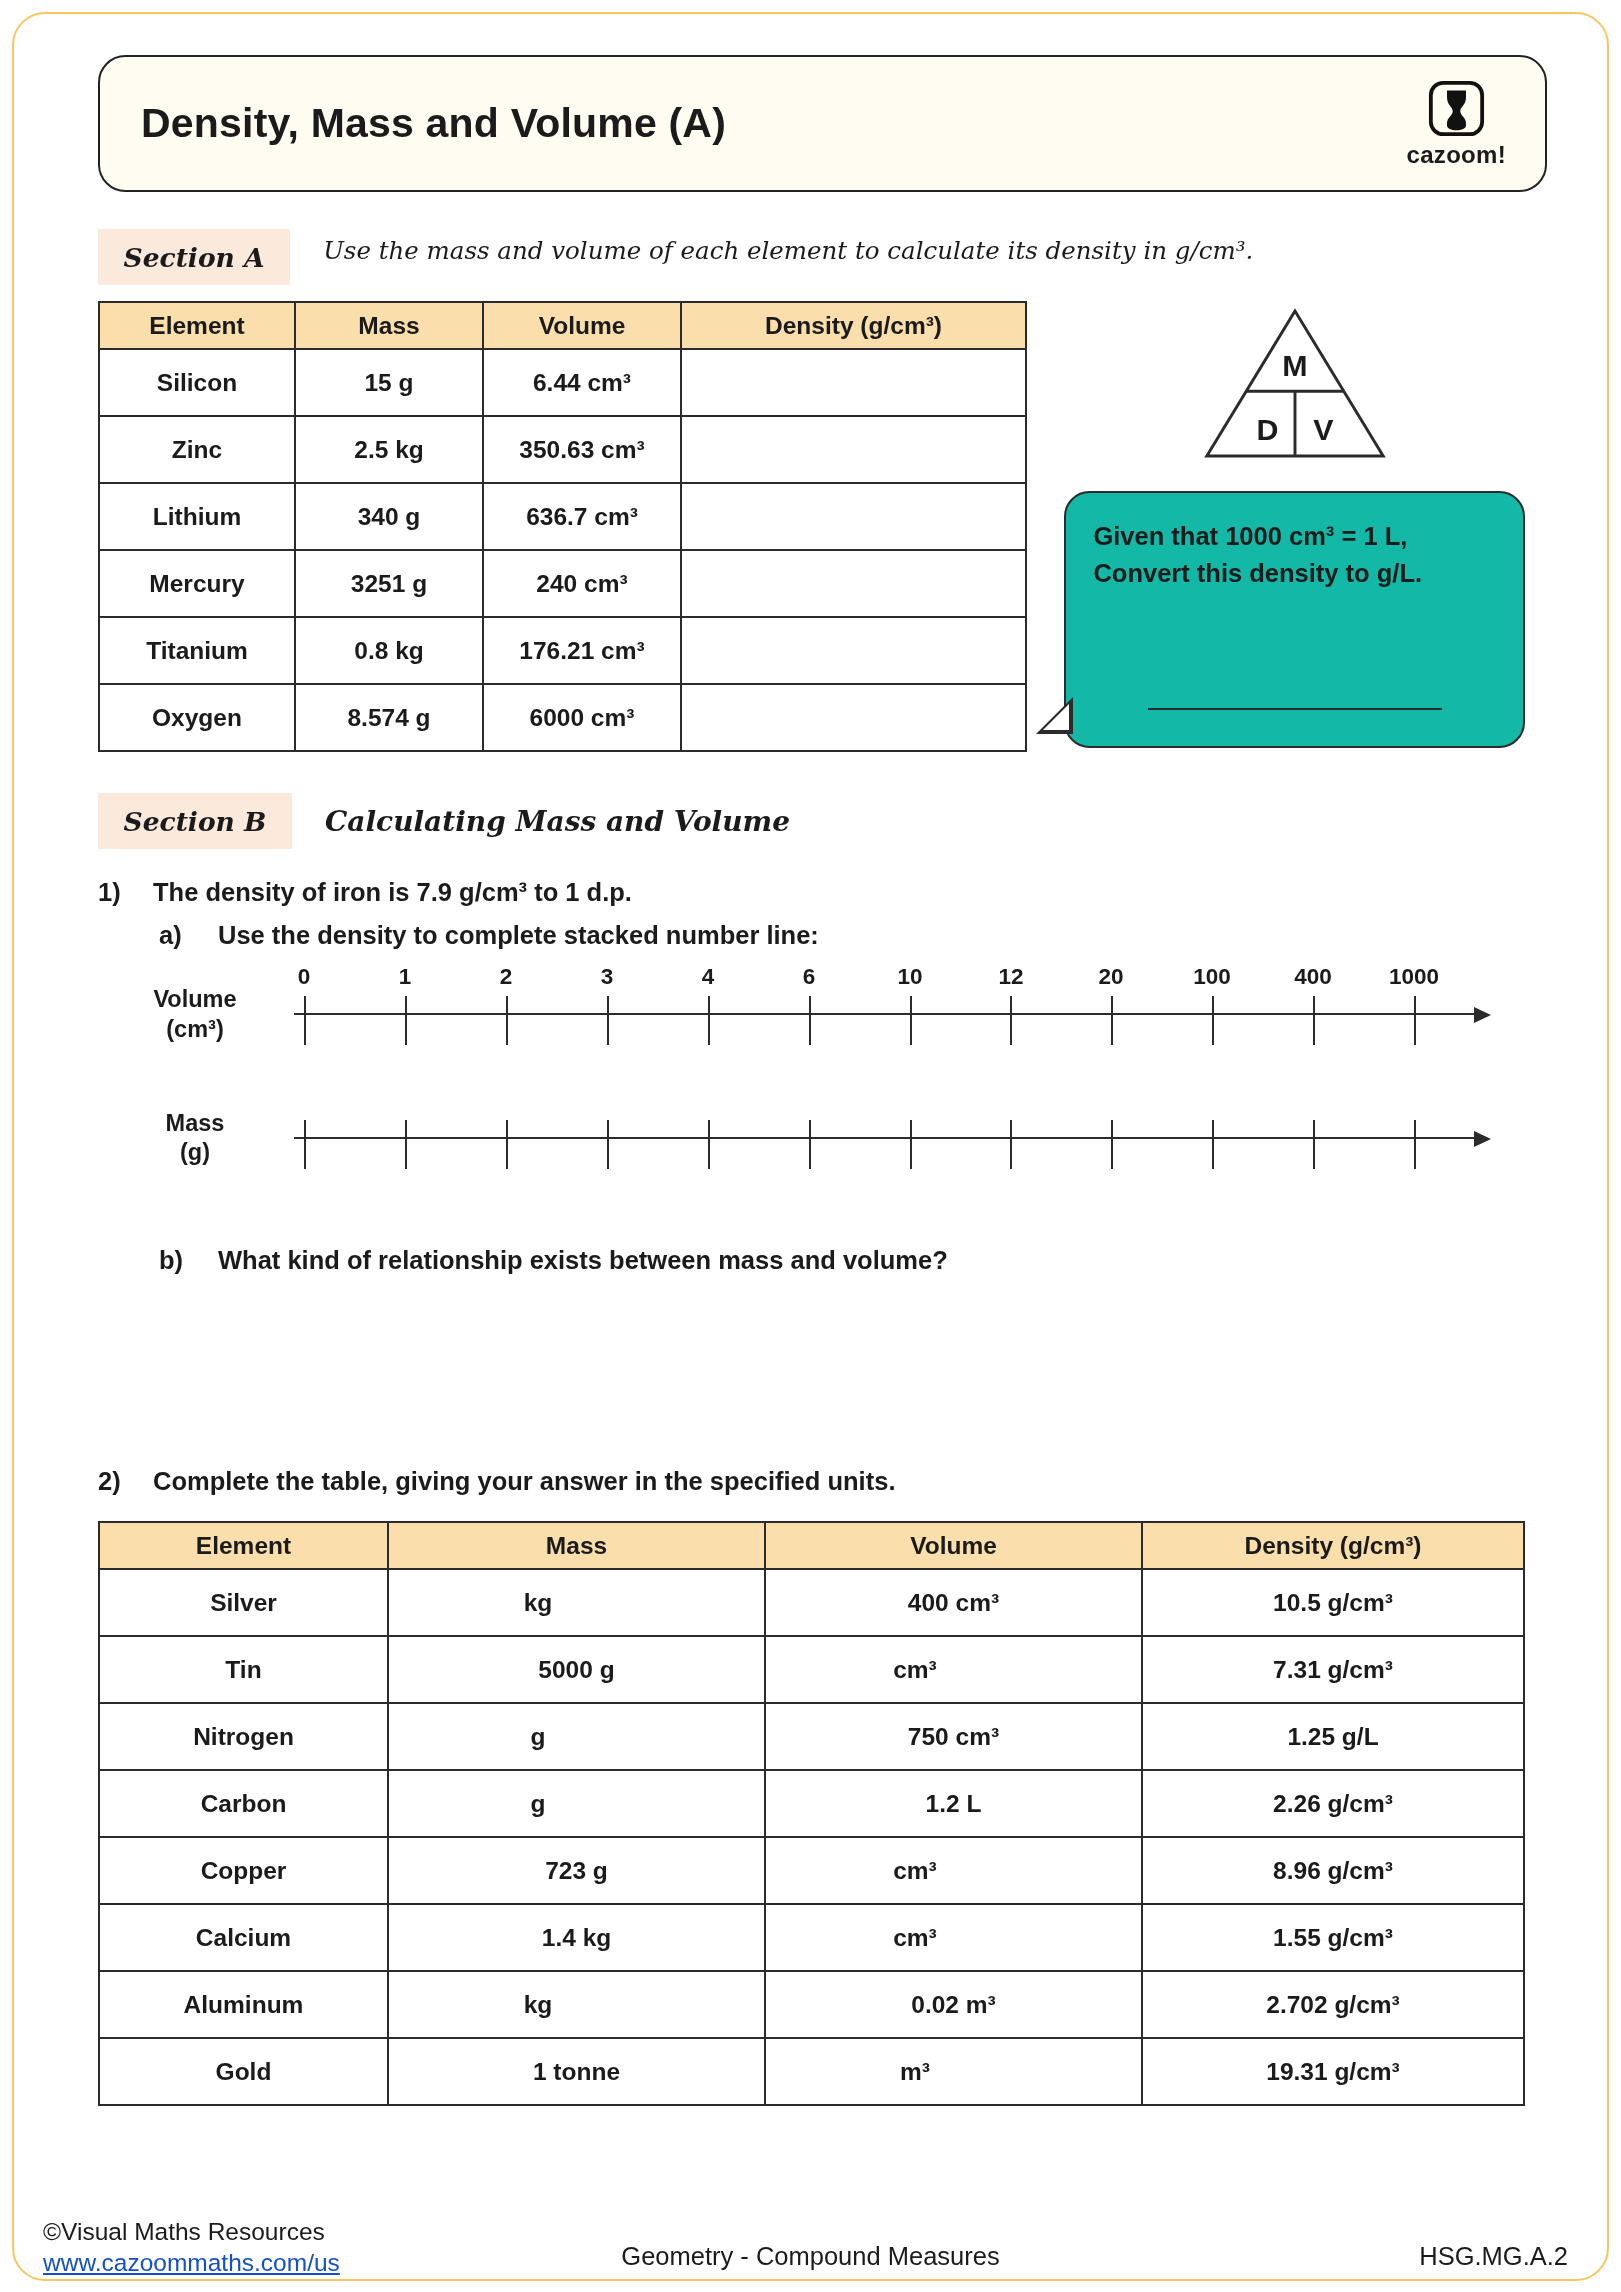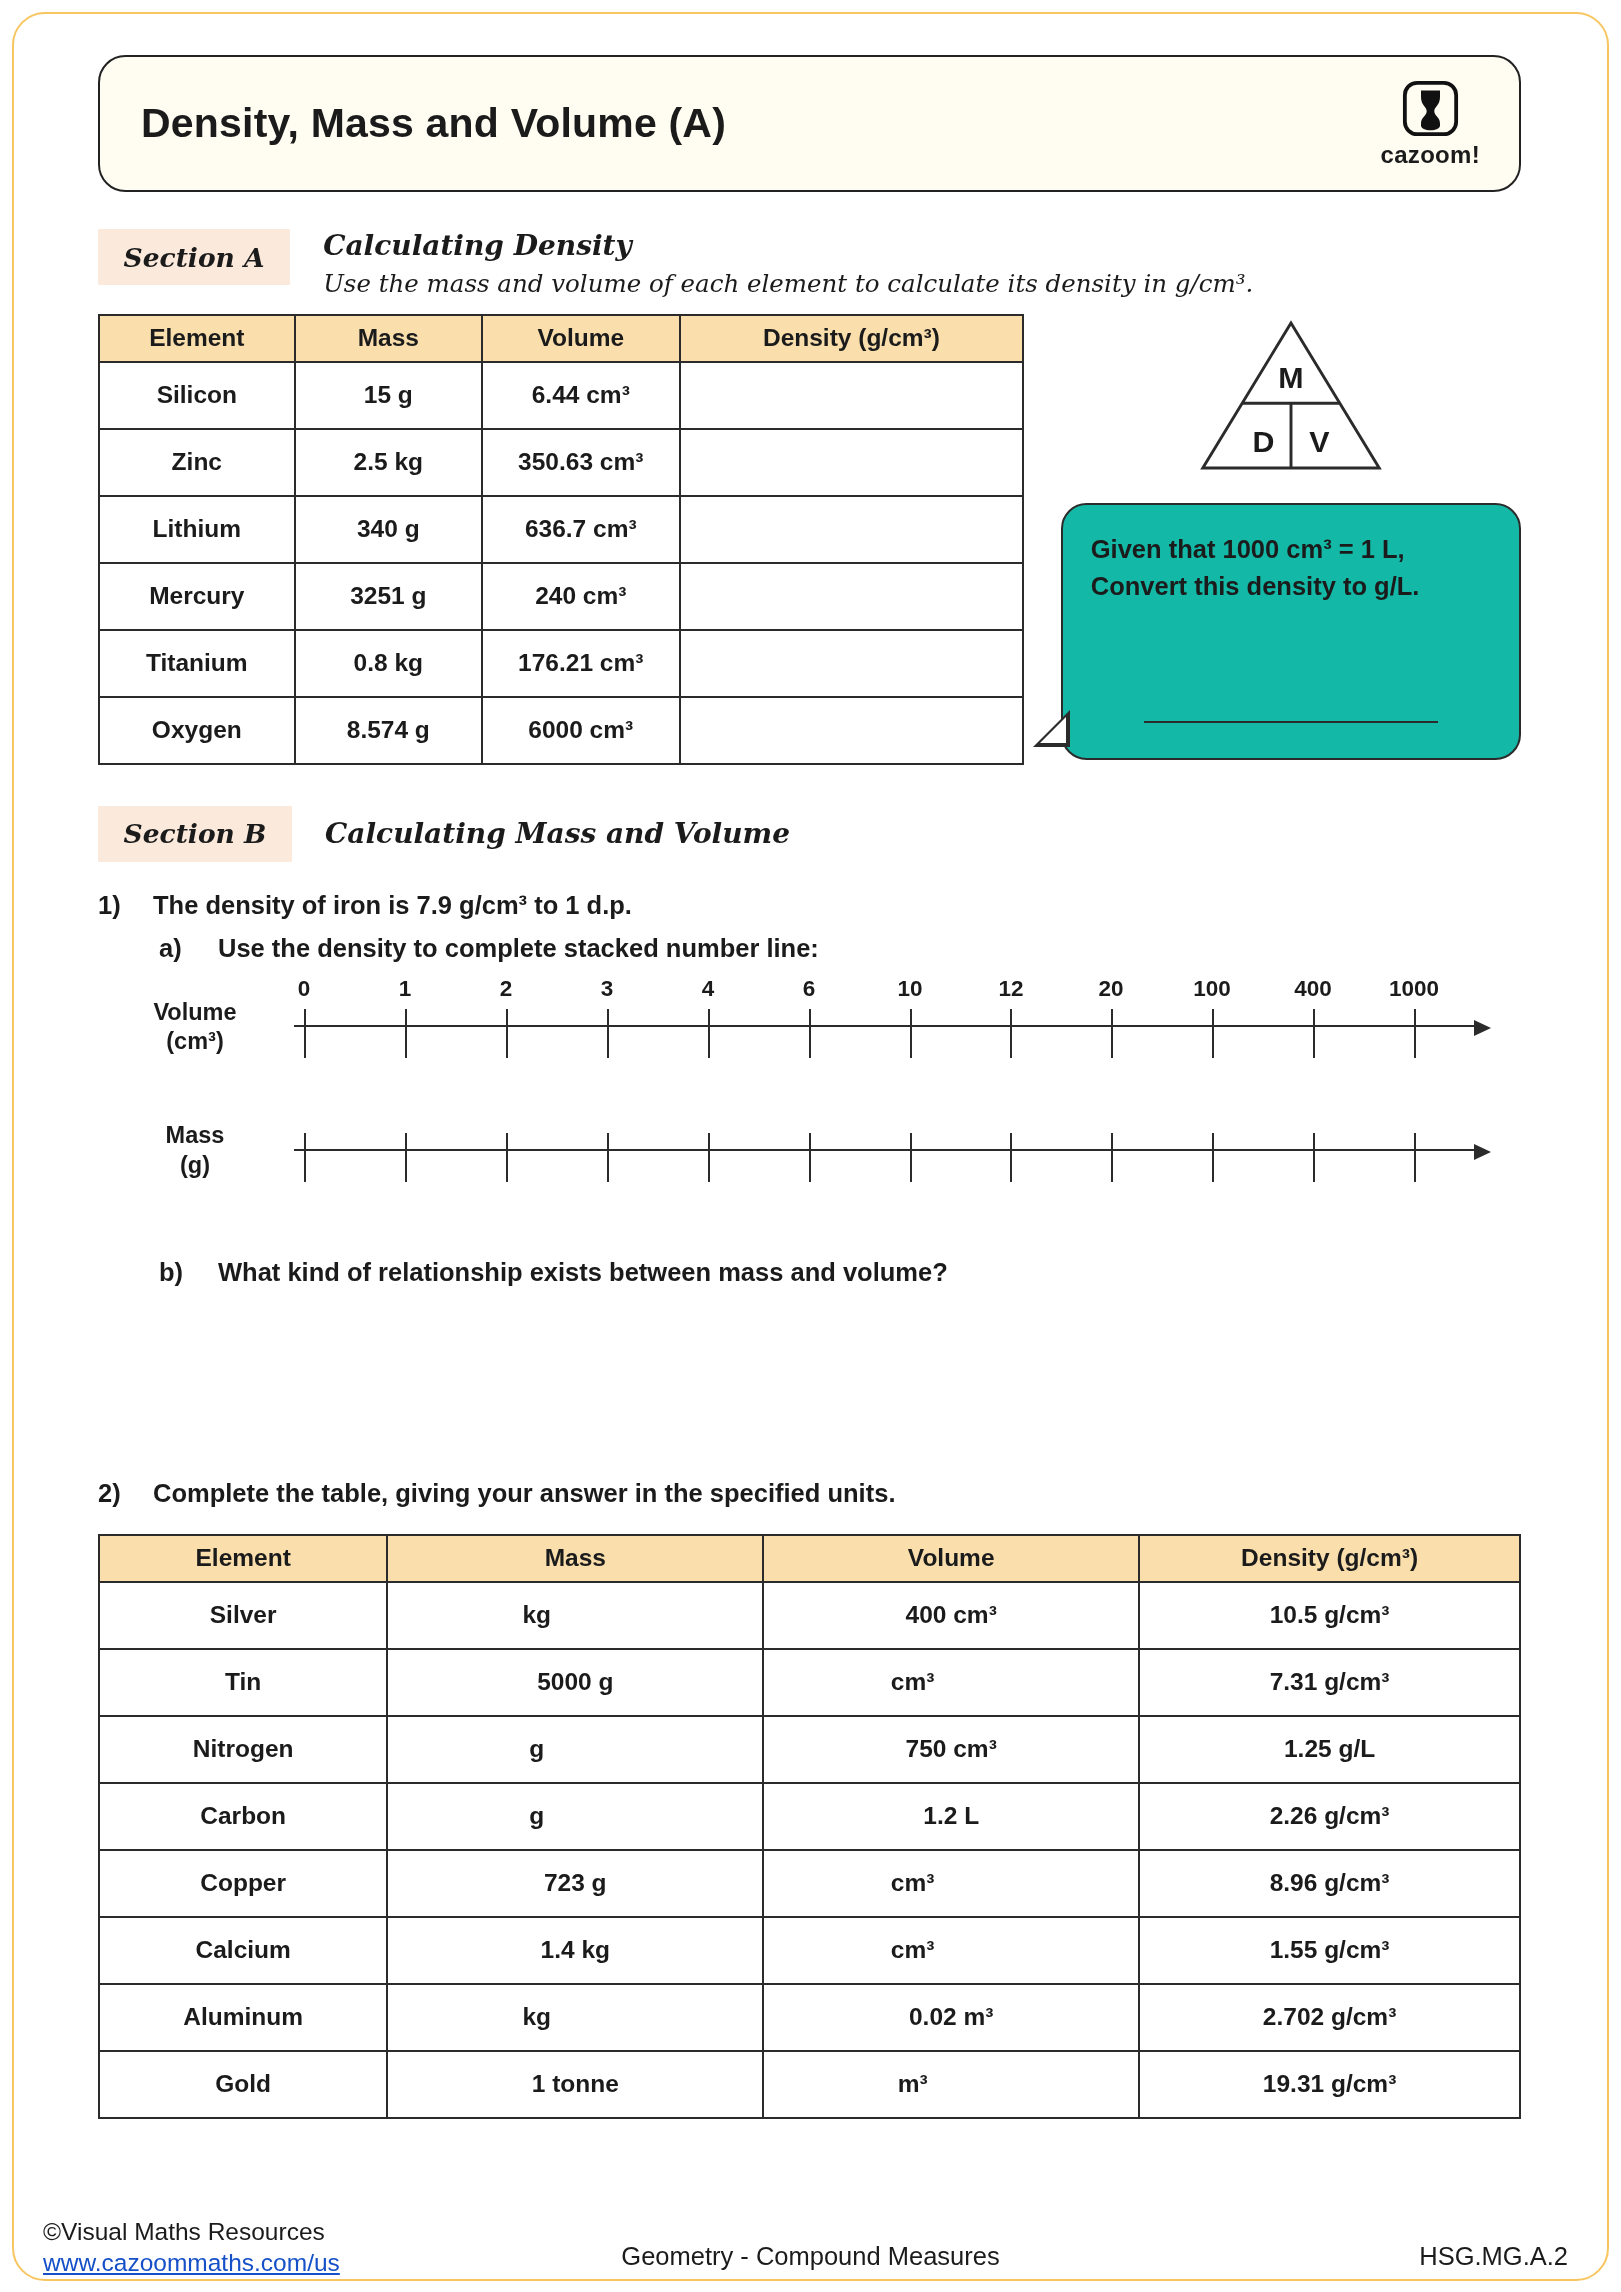--- a/index.html
+++ b/index.html
@@ -6,21 +6,21 @@
   html,body { margin:0; padding:0; }
   body {
     width:1621px; height:2293px; position:relative; overflow:hidden;
     background:#ffffff; color:#1b1b1b;
     font-family:"Liberation Sans", sans-serif;
   }
   .frame {
     position:absolute; inset:11.8px; border:2.9px solid #F7C661;
     border-radius:33px; pointer-events:none; z-index:5;
   }
-  .content { position:relative; padding:55px 100px 0 98px; }
+  .content { position:relative; padding:55px 74px 0 98px; }
 
   
   .header-box {
     display:flex; justify-content:space-between; align-items:center;
     border:2.9px solid #222; border-radius:27.4px; background:#FFFCF2;
     height:137px; padding:11.8px 39px 11.8px 41px;
   }
   .page-title { font-size:41px; font-weight:800; letter-spacing:0.2px; }
   .logo { display:flex; flex-direction:column; align-items:center; line-height:1; }
   .logo-text { font-weight:800; font-size:24px; margin-top:2.9px; letter-spacing:0.3px; }
@@ -122,21 +122,20 @@
           <path d="M20 11 h20 v7 c0 9 -6 10 -6 15 c0 5 6 6 6 13 v2 c0 3 -4.5 5 -10 5 s-10 -2 -10 -5 v-2 c0 -7 6 -8 6 -13 c0 -5 -6 -6 -6 -15 z" fill="#111"></path>
         </svg>
       </span>
       <span class="logo-text">cazoom!</span>
     </div>
   </div>
 
   <div class="section-row">
     <div class="badge">Section A</div>
     <div class="sec-block">
-      <div class="sec-heading">Calculating Density</div>
       <div class="sec-sub">Use the mass and volume of each element to calculate its density in g/cm³.</div>
     </div>
   </div>
 
   <div class="row-a">
 
     <table class="wtable">
       <colgroup>
           <col style="width:196px">
           <col style="width:188px">

